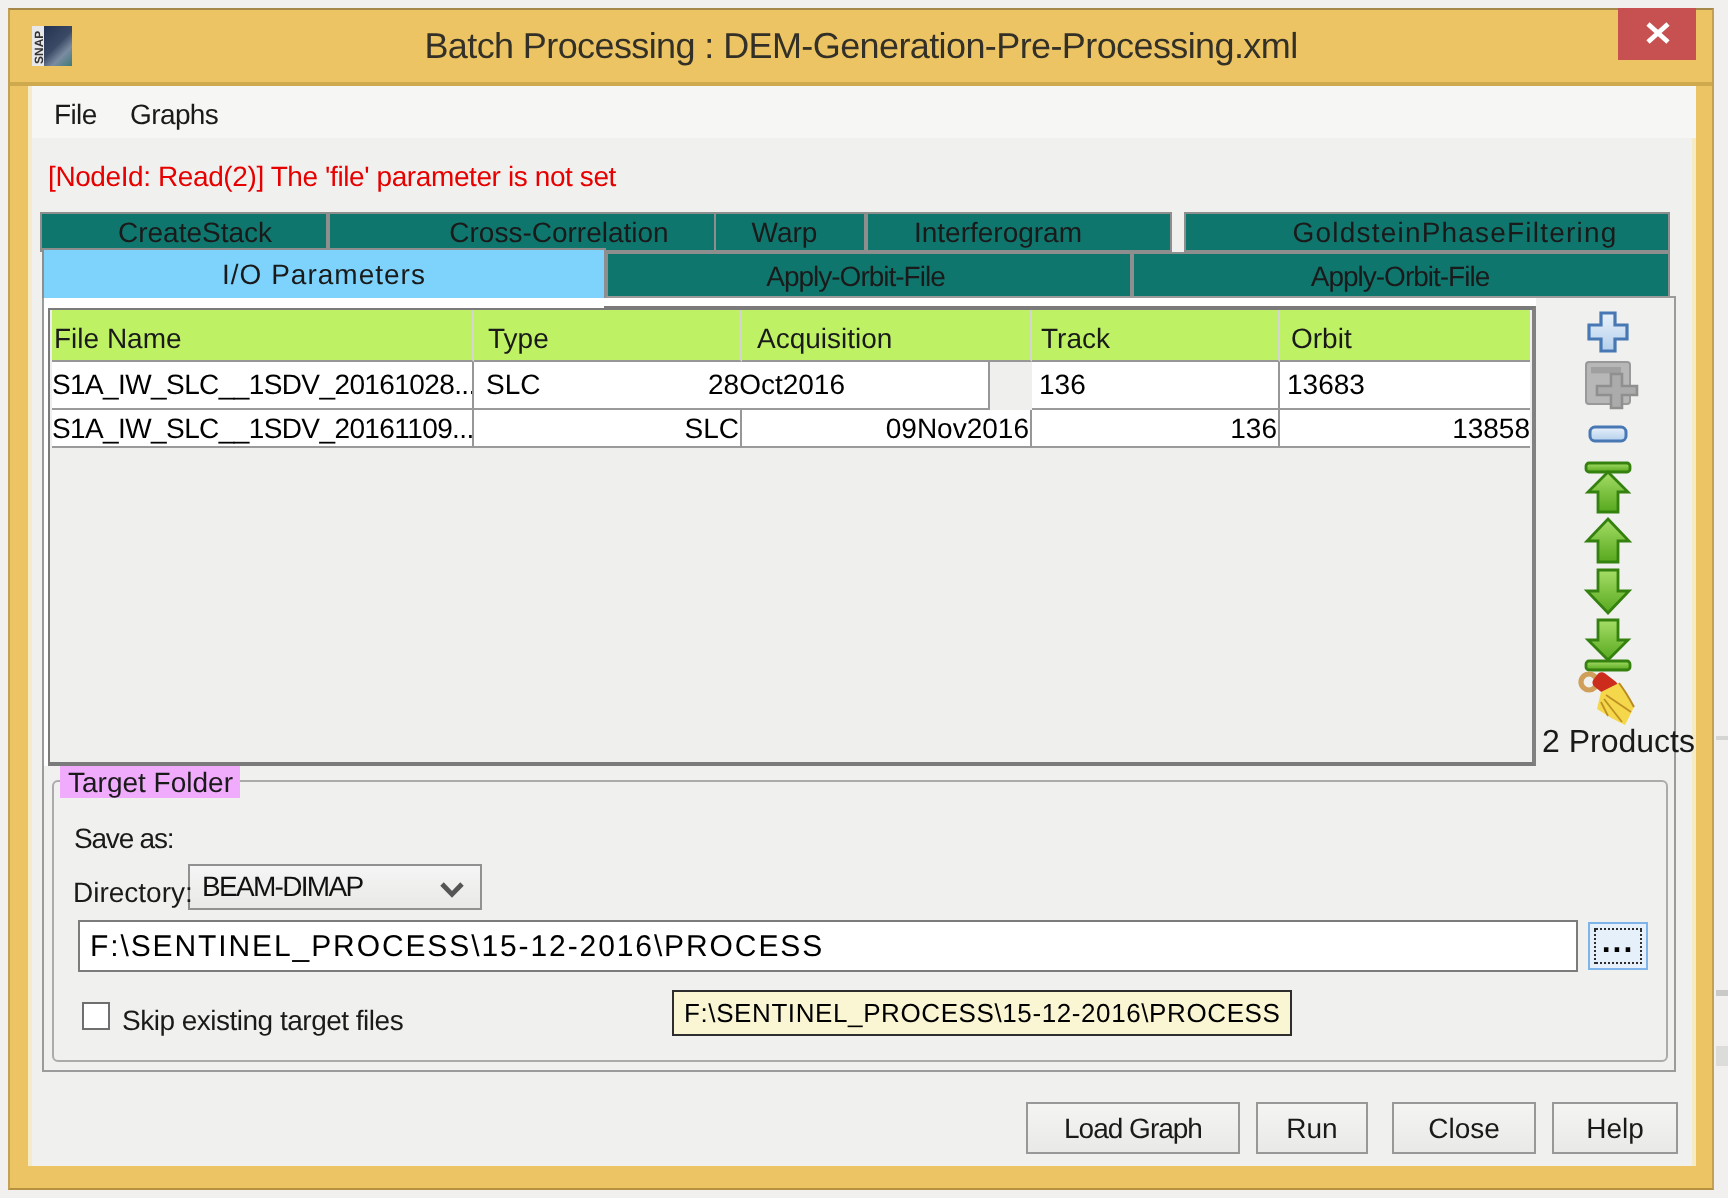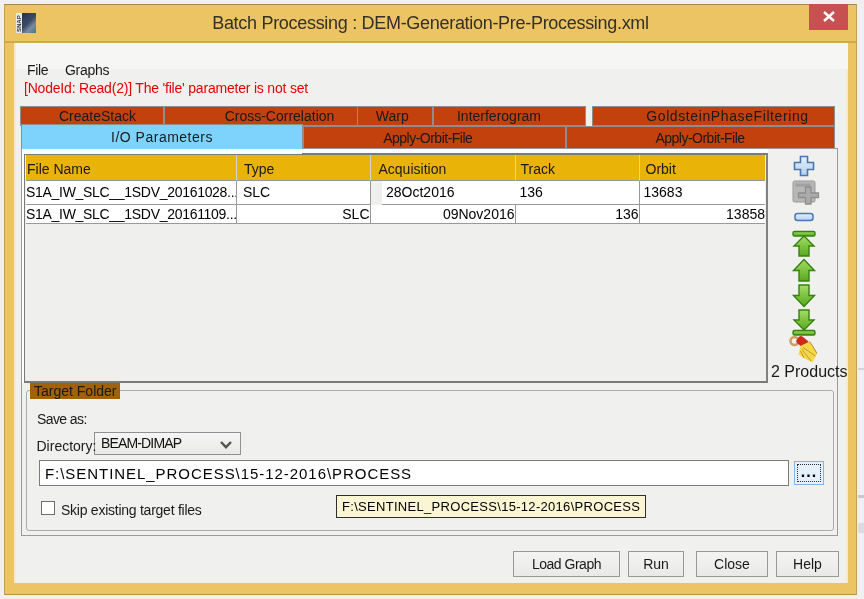--- a/index.html
+++ b/index.html
@@ -16,53 +16,53 @@
   #snapicon{left:16px;top:13px;width:20px;height:20px;}
   #xbtn{left:809px;top:4px;width:39px;height:26px;background:#c75050;}
   #xbtn svg{position:absolute;left:14px;top:7px;}
   #titleshade{left:5px;top:41px;width:851px;height:2px;background:#cfa94e;}
   
   #client{left:14px;top:43px;width:834px;height:540px;background:#f0f0ee;}
   #leftstrip{left:14px;top:43px;width:2px;height:540px;background:#f6ebc8;}
   #rightstrip{left:846px;top:43px;width:2px;height:540px;background:#f6ebc8;}
   
   #menubar{left:16px;top:43px;width:832px;height:26px;background:#f6f6f4;}
-  .menuitem{position:absolute;top:49px;font-size:14px;color:#1a1a1a;letter-spacing:-0.3px;margin-top:13px;}
+  .menuitem{position:absolute;top:49px;font-size:14px;color:#1a1a1a;letter-spacing:-0.3px;}
   
   #error{left:24px;top:80px;font-size:14px;color:#e60000;letter-spacing:-0.2px;}
   
-  .tab{position:absolute;box-sizing:border-box;background:#c2410c;
+  .tab{position:absolute;box-sizing:border-box;background:#0f766e;
        border:1px solid #8e8e8e;font-size:14px;color:#1a1a1a;
        text-align:center;}
   #tabsel{background:#7dd3fc;border-bottom:none;z-index:6;}
   #content{left:21px;top:148px;width:817px;height:388px;box-sizing:border-box;
        border:1px solid #9b9b9b;background:#f0f0ee;}
   #selspill{left:22px;top:147px;width:280px;height:7px;background:#ffffff;z-index:5;}
   
   #whitebase{left:22px;top:149px;width:746px;height:233.5px;background:#ffffff;}
   #scroll{left:24px;top:152.5px;width:743.5px;height:230px;box-sizing:border-box;
        border:2px solid #7a7a7a;border-left:1.5px solid #7a7a7a;
        border-right:2px solid #818181;background:#efefee;}
-  .hdr{position:absolute;top:154.5px;height:26px;background:#eab308;
+  .hdr{position:absolute;top:154.5px;height:26px;background:#bef264;
        border-bottom:1px solid #979797;box-sizing:border-box;
        font-size:14px;color:#1a1a1a;line-height:28.5px;padding-left:7px;
        border-right:1px solid #d4d4d4;overflow:hidden;white-space:nowrap;}
   .cell{position:absolute;background:#ffffff;border-bottom:1px solid #9a9a9a;
        border-right:1px solid #979797;box-sizing:border-box;
        font-size:14px;color:#000;overflow:hidden;white-space:nowrap;
        padding-left:4px;}
   .r1{top:180.5px;height:24px;line-height:22px;}
   .r2{top:204.5px;height:19px;line-height:18px;text-align:right;}
   
   #icons{left:786px;top:152px;}
   #products{left:771px;top:363px;font-size:16px;color:#1a1a1a;}
   
   #group{left:25.5px;top:390px;width:808px;height:141px;box-sizing:border-box;
        border:1px solid #ababab;border-radius:3px;}
-  #grouplabel{left:30px;top:383px;background:#a16207;padding:0 4px;
+  #grouplabel{left:30px;top:383px;background:#f0abfc;padding:0 4px;
        font-size:14px;color:#1a1a1a;}
   #saveas{left:37px;top:411px;font-size:14px;color:#1a1a1a;letter-spacing:-0.6px;}
   #combo{left:94px;top:432px;width:147px;height:23px;box-sizing:border-box;letter-spacing:-0.85px;
        border:1px solid #919191;background:linear-gradient(#f5f5f5,#e9e9e7);
        font-size:14px;color:#111;line-height:21px;padding-left:6px;}
   #dirlabel{left:36.5px;top:438px;font-size:14px;color:#1a1a1a;}
   #dirfield{left:39px;top:460px;width:750px;height:26px;box-sizing:border-box;
        border:1px solid #7c7c7c;background:#fff;font-size:15px;color:#000;
        line-height:25px;padding-left:5px;letter-spacing:0.95px;}
   #dots{left:794px;top:461px;width:30px;height:24px;box-sizing:border-box;
@@ -129,21 +129,21 @@
 
 <div class="abs" id="whitebase"></div>
 <div class="abs" id="scroll"></div>
 <div class="hdr abs" style="left:25.5px;width:211.5px;padding-left:1.5px;">File Name</div>
 <div class="hdr abs" style="left:237px;width:133.5px;">Type</div>
 <div class="hdr abs" style="left:370.5px;width:145px;padding-left:8px;">Acquisition</div>
 <div class="hdr abs" style="left:515.5px;width:124px;padding-left:5px;">Track</div>
 <div class="hdr abs" style="left:639.5px;width:125.5px;padding-left:6px;border-right:none;">Orbit</div>
 <div class="cell r1 abs" style="left:25.5px;width:211.5px;padding-left:0.5px;letter-spacing:-0.3px;">S1A_IW_SLC__1SDV_20161028...</div>
 <div class="cell r1 abs" style="left:237px;width:133.5px;padding-left:6px;">SLC</div>
-<div class="cell r1 abs" style="left:382px;width:145px;">28Oct2016</div>
+<div class="cell r1 abs" style="left:350px;width:145px;">28Oct2016</div>
 <div class="cell r1 abs" style="left:515.5px;width:124px;">136</div>
 <div class="cell r1 abs" style="left:639.5px;width:125.5px;border-right:none;">13683</div>
 <div class="cell r2 abs" style="left:25.5px;width:211.5px;padding-left:0.5px;letter-spacing:-0.3px;">S1A_IW_SLC__1SDV_20161109...</div>
 <div class="cell r2 abs" style="left:237px;width:133.5px;padding-left:6px;">SLC</div>
 <div class="cell r2 abs" style="left:370.5px;width:145px;">09Nov2016</div>
 <div class="cell r2 abs" style="left:515.5px;width:124px;">136</div>
 <div class="cell r2 abs" style="left:639.5px;width:125.5px;border-right:none;">13858</div>
 
 <div class="abs" id="icons"><svg width="52" height="215" viewBox="0 0 52 215">
   <defs>

